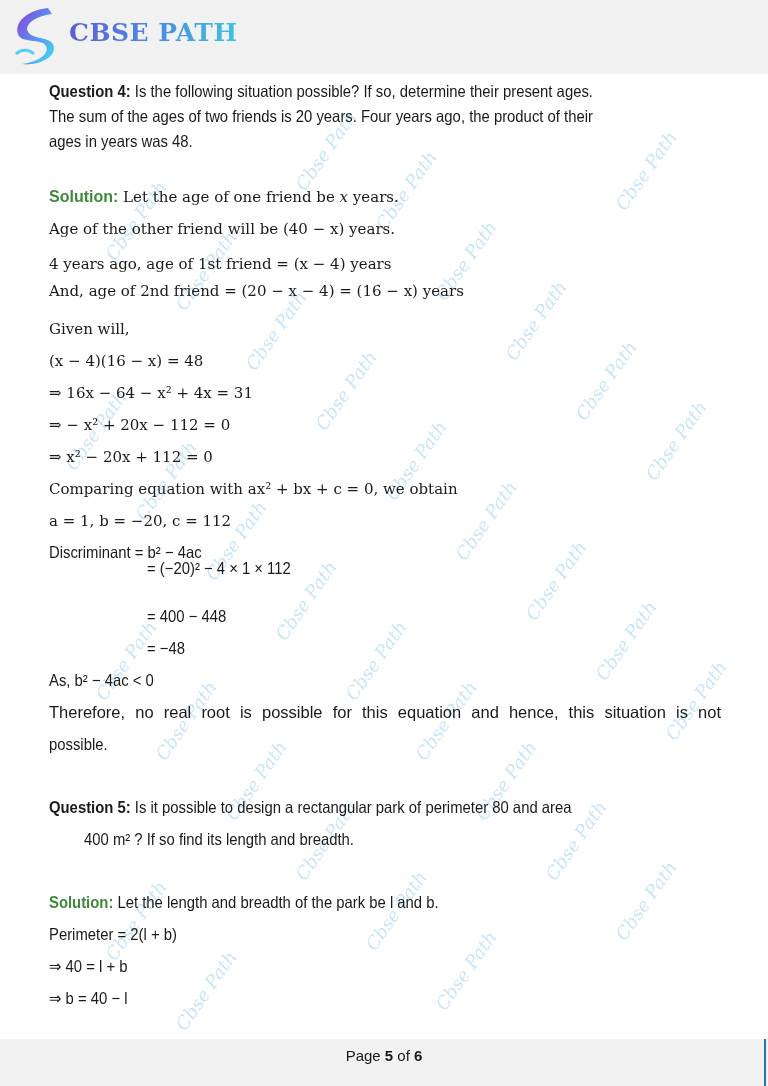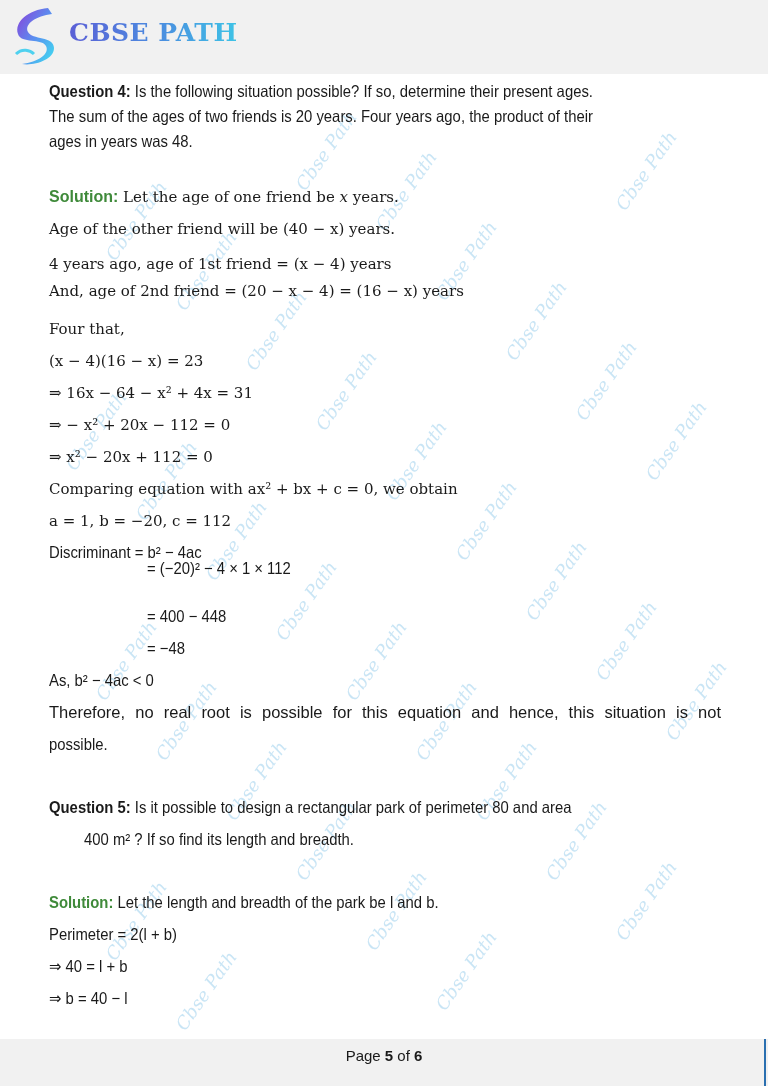--- a/index.html
+++ b/index.html
@@ -117,22 +117,22 @@
   <div class="line" style="top:132px;">
     <span class="narrow">ages in years was 48.</span>
   </div>
 
   <div class="line serifline" style="top:188px;">
     <span class="label-s" style="font-family:'Liberation Sans',sans-serif;font-size:16px;">Solution:</span><span> Let the age of one friend be </span><span class="mi">x</span><span> years.</span>
   </div>
   <div class="line serifline" style="top:220px;">Age of the other friend will be (40 − x) years.</div>
   <div class="line serifline" style="top:255px;">4 years ago, age of 1st friend = (x − 4) years</div>
   <div class="line serifline" style="top:282px;">And, age of 2nd friend = (20 − x − 4) = (16 − x) years</div>
-  <div class="line serifline" style="top:320px;">Four that,</div>
-  <div class="line math" style="top:352px;">(x − 4)(16 − x) = 23</div>
+  <div class="line serifline" style="top:320px;">Given will,</div>
+  <div class="line math" style="top:352px;">(x − 4)(16 − x) = 48</div>
   <div class="line math" style="top:384px;">⇒ 16x − 64 − x² + 4x = 31</div>
   <div class="line math" style="top:416px;">⇒ − x² + 20x − 112 = 0</div>
   <div class="line math" style="top:448px;">⇒ x² − 20x + 112 = 0</div>
   <div class="line serifline" style="top:480px;">Comparing equation with ax² + bx + c = 0, we obtain</div>
   <div class="line math" style="top:512px;">a = 1, b = −20, c = 112</div>
   <div class="line" style="top:543px;"><span class="narrow">Discriminant = b² − 4ac</span></div>
   <div class="line" style="top:559px;left:98px;"><span class="narrow">= (−20)² − 4 × 1 × 112</span></div>
   <div class="line" style="top:607px;left:98px;"><span class="narrow">= 400 − 448</span></div>
   <div class="line" style="top:639px;left:98px;"><span class="narrow">= −48</span></div>
   <div class="line" style="top:671px;"><span class="narrow">As, b² − 4ac &lt; 0</span></div>

